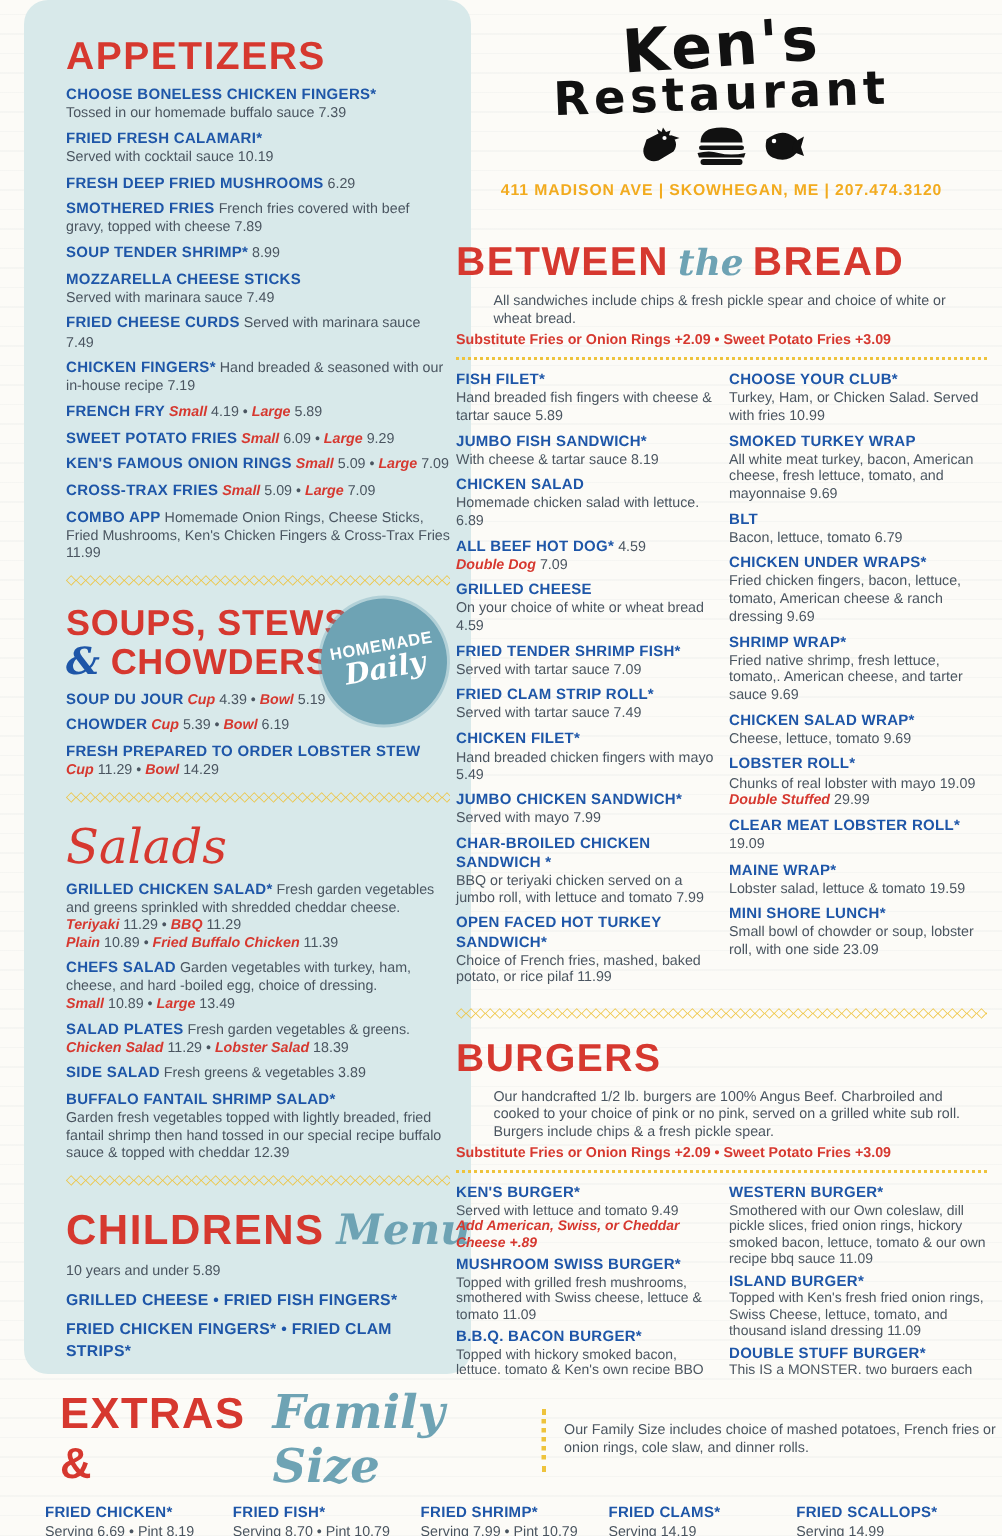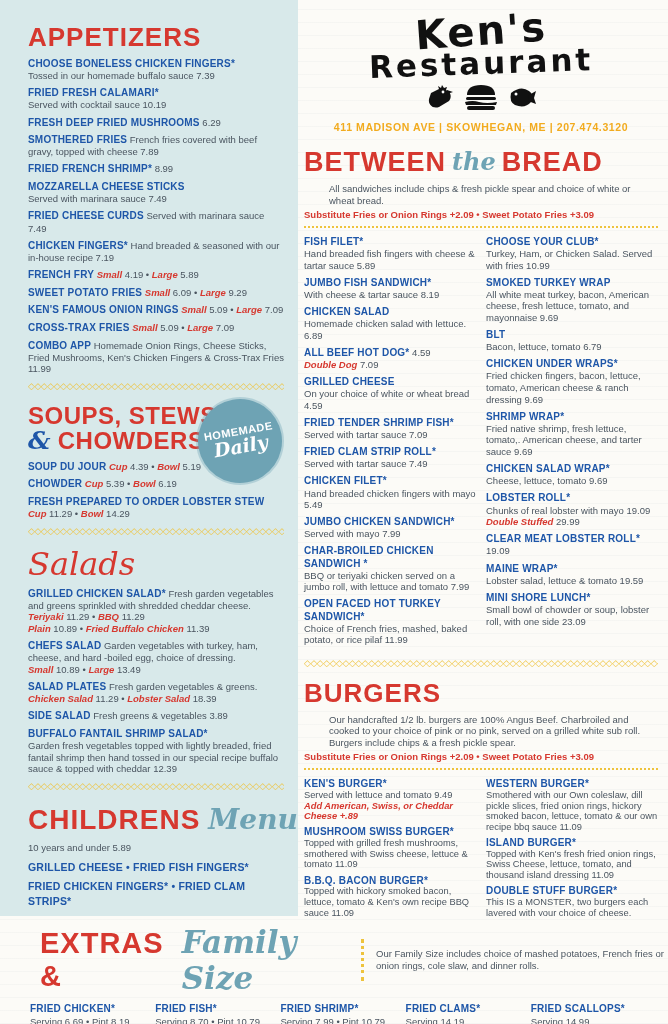--- a/index.html
+++ b/index.html
@@ -19,24 +19,25 @@
     position:relative;
     overflow:hidden;
   }
   .page{
     position:absolute;inset:0;
     background:
       repeating-linear-gradient(0deg, rgba(120,140,150,0.05) 0 1px, transparent 1px 13px),
       #fcfbf7;
   }
   .left-panel{
-    position:absolute;left:0;top:0;width:298px;height:916px;
+    position:absolute;left:16px;top:0;width:298px;height:916px;
     background:var(--panelblue);
     padding:24px 14px 0 28px;
     overflow:hidden;
+    border-radius:16px;
   }
   .right-panel{
     position:absolute;left:298px;top:0;width:370px;height:916px;
     padding:12px 10px 0 6px;
     overflow:hidden;
   }
   .bottom-band{
     position:absolute;left:0;top:916px;width:668px;height:108px;
     padding-top:8px;
     overflow:hidden;
@@ -90,24 +91,24 @@
     transform:rotate(-4deg);display:inline-block;font-family:"DejaVu Sans",sans-serif;
   }
   .brand2{
     font-weight:800;font-size:31px;line-height:1;letter-spacing:3px;color:#111;
     transform:rotate(-2deg);display:inline-block;margin-top:-2px;font-family:"DejaVu Sans",sans-serif;
   }
   .logo-icons{display:flex;justify-content:center;gap:8px;margin-top:4px;}
   .logo-icons svg{display:block;}
   .address{
     text-align:center;color:var(--goldtext);font-weight:700;font-size:10.5px;
-    letter-spacing:.6px;margin:10px 0 14px;
+    letter-spacing:.6px;margin:10px 0 26px;
   }
   
-  .rp-head{display:flex;align-items:flex-start;margin-bottom:5px;}
+  .rp-head{display:flex;align-items:center;margin-bottom:5px;}
   .rp-head .red{color:var(--red);font-weight:800;font-size:27px;letter-spacing:1px;}
   .rp-head .script{
     font-family:"DejaVu Serif",serif;font-style:italic;font-weight:700;
     color:var(--teal);font-size:24px;margin:0 6px;
   }
   .intro{font-size:9.5px;color:var(--dark);line-height:1.25;margin-left:25px;}
   .sub-red{font-size:9.5px;color:var(--red);font-weight:700;margin-top:2px;}
   .two-cols{display:flex;gap:10px;}
   .two-cols .col{width:50%;}
   .tight .menu-item{line-height:1.15;margin-bottom:4.5px;font-size:9.3px;}
@@ -130,21 +131,21 @@
 
 <div class="page">
 
   <div class="left-panel">
     <h1 class="sec">APPETIZERS</h1>
     <div>
         <div class="menu-item"><span class="run-name">CHOOSE BONELESS CHICKEN FINGERS*</span><br><span class="run-plain">Tossed in our homemade buffalo sauce  7.39</span></div>
         <div class="menu-item"><span class="run-name">FRIED FRESH CALAMARI*</span><br><span class="run-plain">Served with cocktail sauce  10.19</span></div>
         <div class="menu-item"><span class="run-name">FRESH DEEP FRIED MUSHROOMS</span><span class="run-plain"> 6.29</span></div>
         <div class="menu-item"><span class="run-name">SMOTHERED FRIES</span><span class="run-plain">  French fries covered with beef gravy, topped with cheese  7.89</span></div>
-        <div class="menu-item"><span class="run-name">FRIED FRENCH SHRIMP*</span><span class="run-plain">  8.99</span></div>
+        <div class="menu-item"><span class="run-name">SOUP TENDER SHRIMP*</span><span class="run-plain">  8.99</span></div>
         <div class="menu-item"><span class="run-name">MOZZARELLA CHEESE STICKS</span><br><span class="run-plain">Served with marinara sauce  7.49</span></div>
         <div class="menu-item"><span class="run-name">FRIED CHEESE CURDS</span><span class="run-plain">  Served with marinara sauce  7.49</span></div>
         <div class="menu-item"><span class="run-name">CHICKEN FINGERS*</span><span class="run-plain">  Hand breaded &amp; seasoned with our in-house recipe  7.19</span></div>
         <div class="menu-item"><span class="run-name">FRENCH FRY</span><span class="run-red">  Small</span><span class="run-plain"> 4.19 • </span><span class="run-red">Large</span><span class="run-plain"> 5.89</span></div>
         <div class="menu-item"><span class="run-name">SWEET POTATO FRIES</span><span class="run-red">  Small</span><span class="run-plain"> 6.09 • </span><span class="run-red">Large</span><span class="run-plain"> 9.29</span></div>
         <div class="menu-item"><span class="run-name">KEN'S FAMOUS ONION RINGS</span><span class="run-red">  Small</span><span class="run-plain"> 5.09 • </span><span class="run-red">Large</span><span class="run-plain"> 7.09</span></div>
         <div class="menu-item"><span class="run-name">CROSS-TRAX FRIES</span><span class="run-red">  Small</span><span class="run-plain"> 5.09 • </span><span class="run-red">Large</span><span class="run-plain"> 7.09</span></div>
         <div class="menu-item"><span class="run-name">COMBO APP</span><span class="run-plain">  Homemade Onion Rings, Cheese Sticks, Fried Mushrooms, Ken's Chicken Fingers &amp; Cross-Trax Fries  11.99</span></div>
       </div>
 

